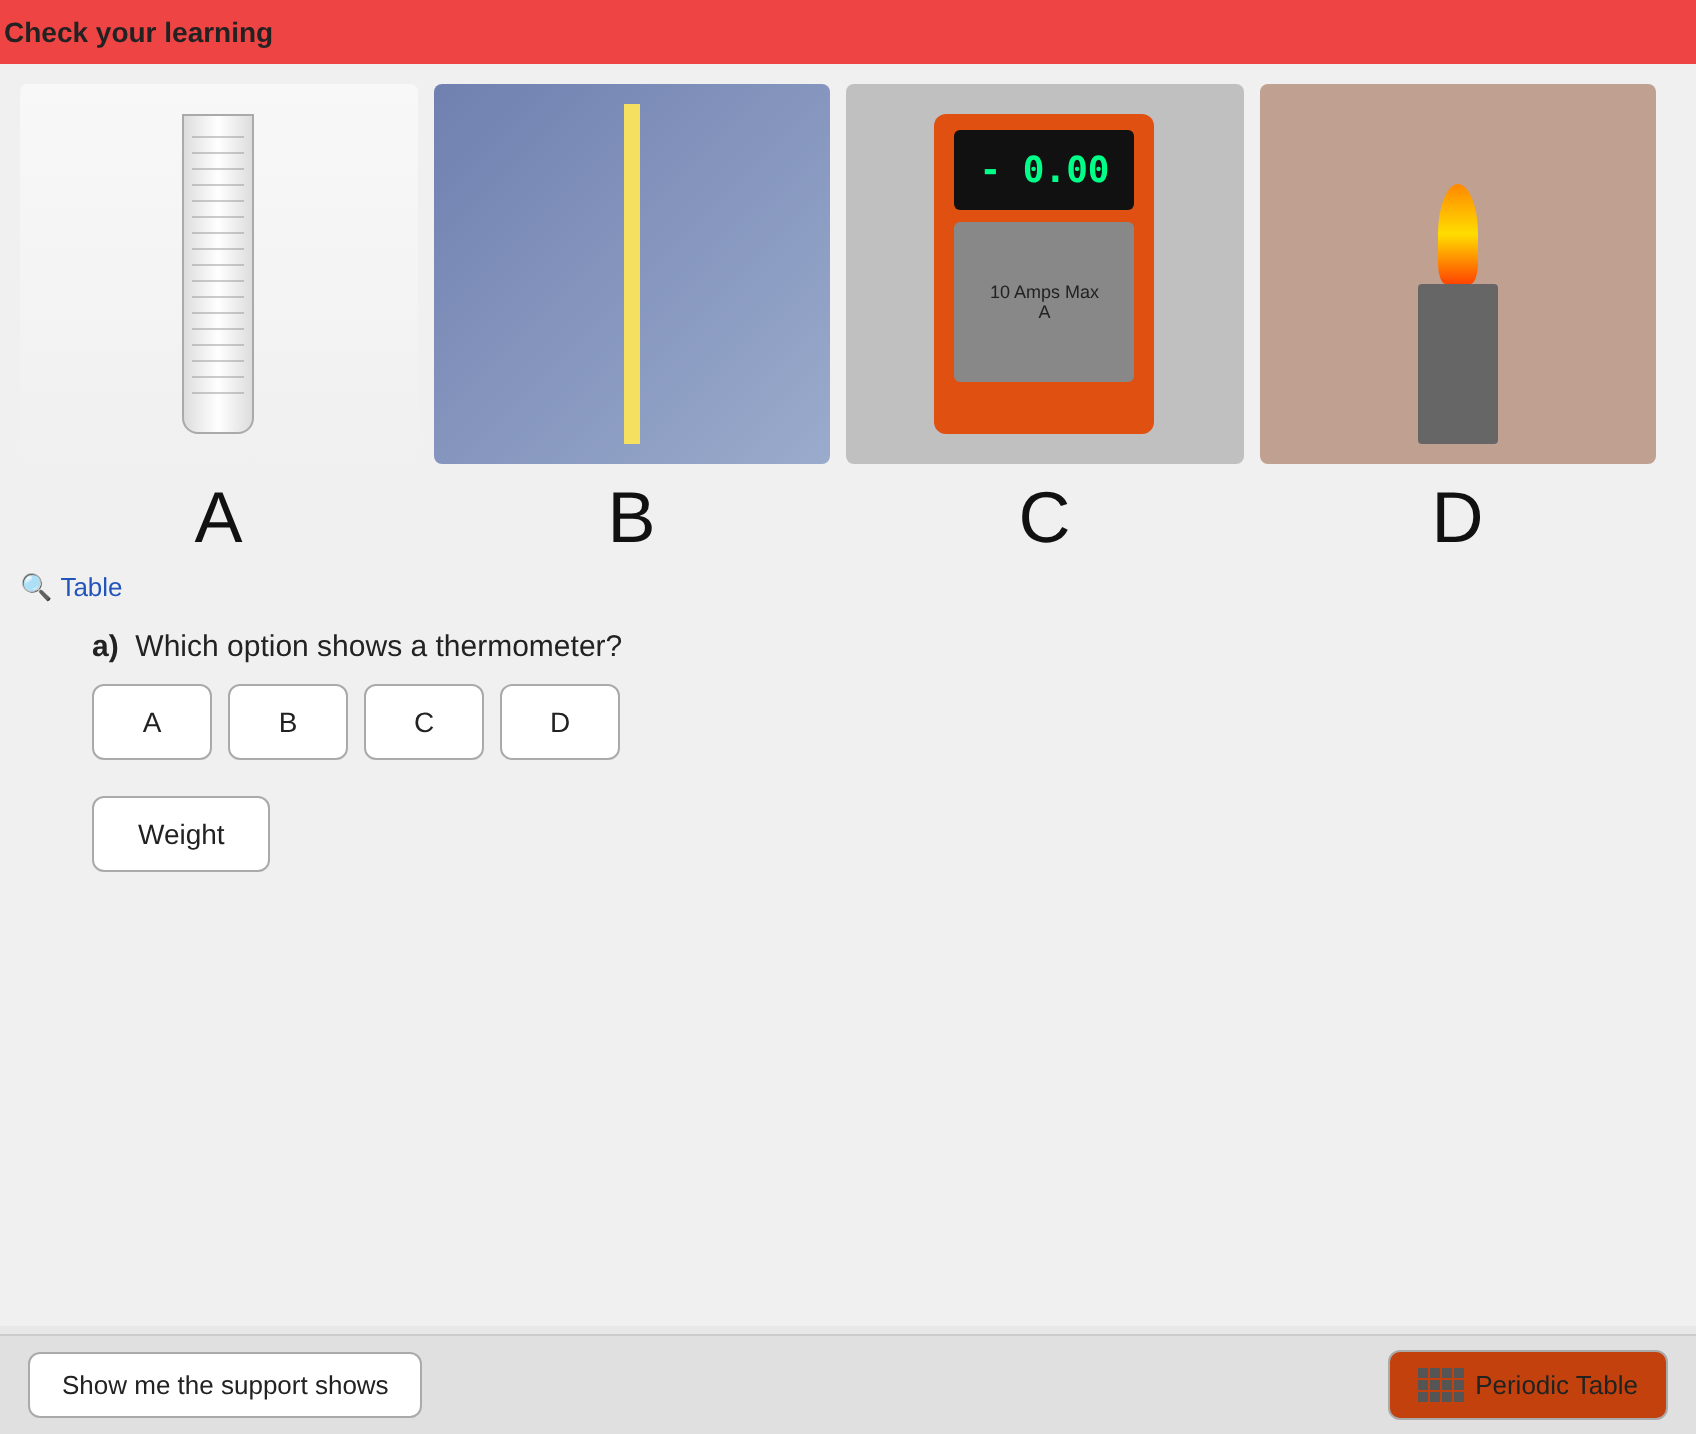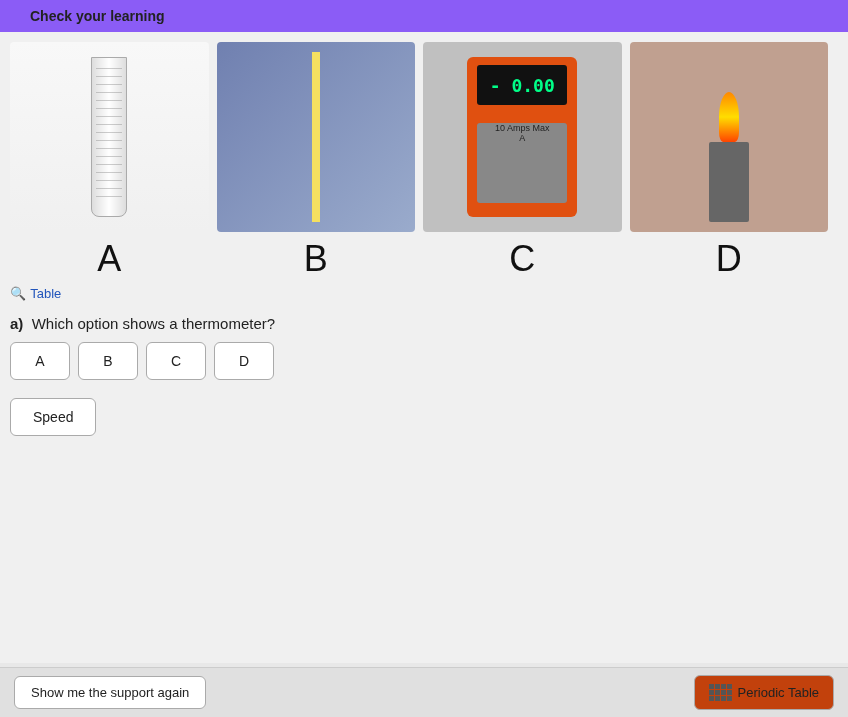--- a/index.html
+++ b/index.html
@@ -5,22 +5,22 @@
     * { box-sizing: border-box; margin: 0; padding: 0; }
     body {
       width: 848px;
       height: 717px;
       font-family: Arial, sans-serif;
       background: #e8e8e8;
       overflow: hidden;
     }
 
     .header {
-      background: #8b5cf6;
-      padding: 8px 30px;
+      background: #ef4444;
+      padding: 8px 2px;
       font-size: 14px;
       font-weight: bold;
       color: #222;
     }
 
     .main-content {
       background: #f0f0f0;
       padding: 10px 20px 10px 10px;
       height: calc(717px - 36px - 50px);
       overflow: hidden;
@@ -100,21 +100,20 @@
     }
     .multimeter {
       width: 110px;
       height: 160px;
       background: #e05010;
       border-radius: 6px;
       display: flex;
       flex-direction: column;
       align-items: center;
       padding: 8px;
-      gap: 12px;
     }
     .multimeter-screen {
       width: 90px;
       height: 40px;
       background: #111;
       border-radius: 3px;
       display: flex;
       align-items: center;
       justify-content: center;
       color: #00ff88;
@@ -122,21 +121,21 @@
       font-weight: bold;
       font-family: monospace;
       margin-bottom: 6px;
     }
     .multimeter-body {
       width: 90px;
       height: 80px;
       background: #888;
       border-radius: 3px;
       display: flex;
-      align-items: flex-start;
+      align-items: center;
       justify-content: center;
       font-size: 9px;
       color: #222;
       text-align: center;
     }
 
     
     .img-d {
       background: #c0a090;
       display: flex;
@@ -185,20 +184,21 @@
       display: flex;
       align-items: center;
       gap: 4px;
       margin-bottom: 14px;
       cursor: pointer;
     }
 
     
     .question-block {
       margin-bottom: 18px;
+      margin-left: 36px;
     }
     .question-text {
       font-size: 15px;
       color: #222;
       margin-bottom: 10px;
     }
     .question-text strong {
       font-weight: bold;
     }
 
@@ -331,29 +331,29 @@
     <div class="answer-buttons">
       <button class="answer-btn">A</button>
       <button class="answer-btn">B</button>
       <button class="answer-btn">C</button>
       <button class="answer-btn">D</button>
     </div>
   </div>
 
   <div class="question-block">
     <div class="answer-buttons">
-      <button class="answer-btn">Speed</button>
+      <button class="answer-btn">Weight</button>
     </div>
   </div>
 
 </div>
 
 <div class="footer">
   <button class="support-btn">
-    <span>Show me the support again</span>
+    <span>Show me the support shows</span>
   </button>
   <button class="periodic-btn">
     <span class="periodic-icon">
       <span></span>
         <span></span>
         <span></span>
         <span></span>
       <span></span>
         <span></span>
         <span></span>

